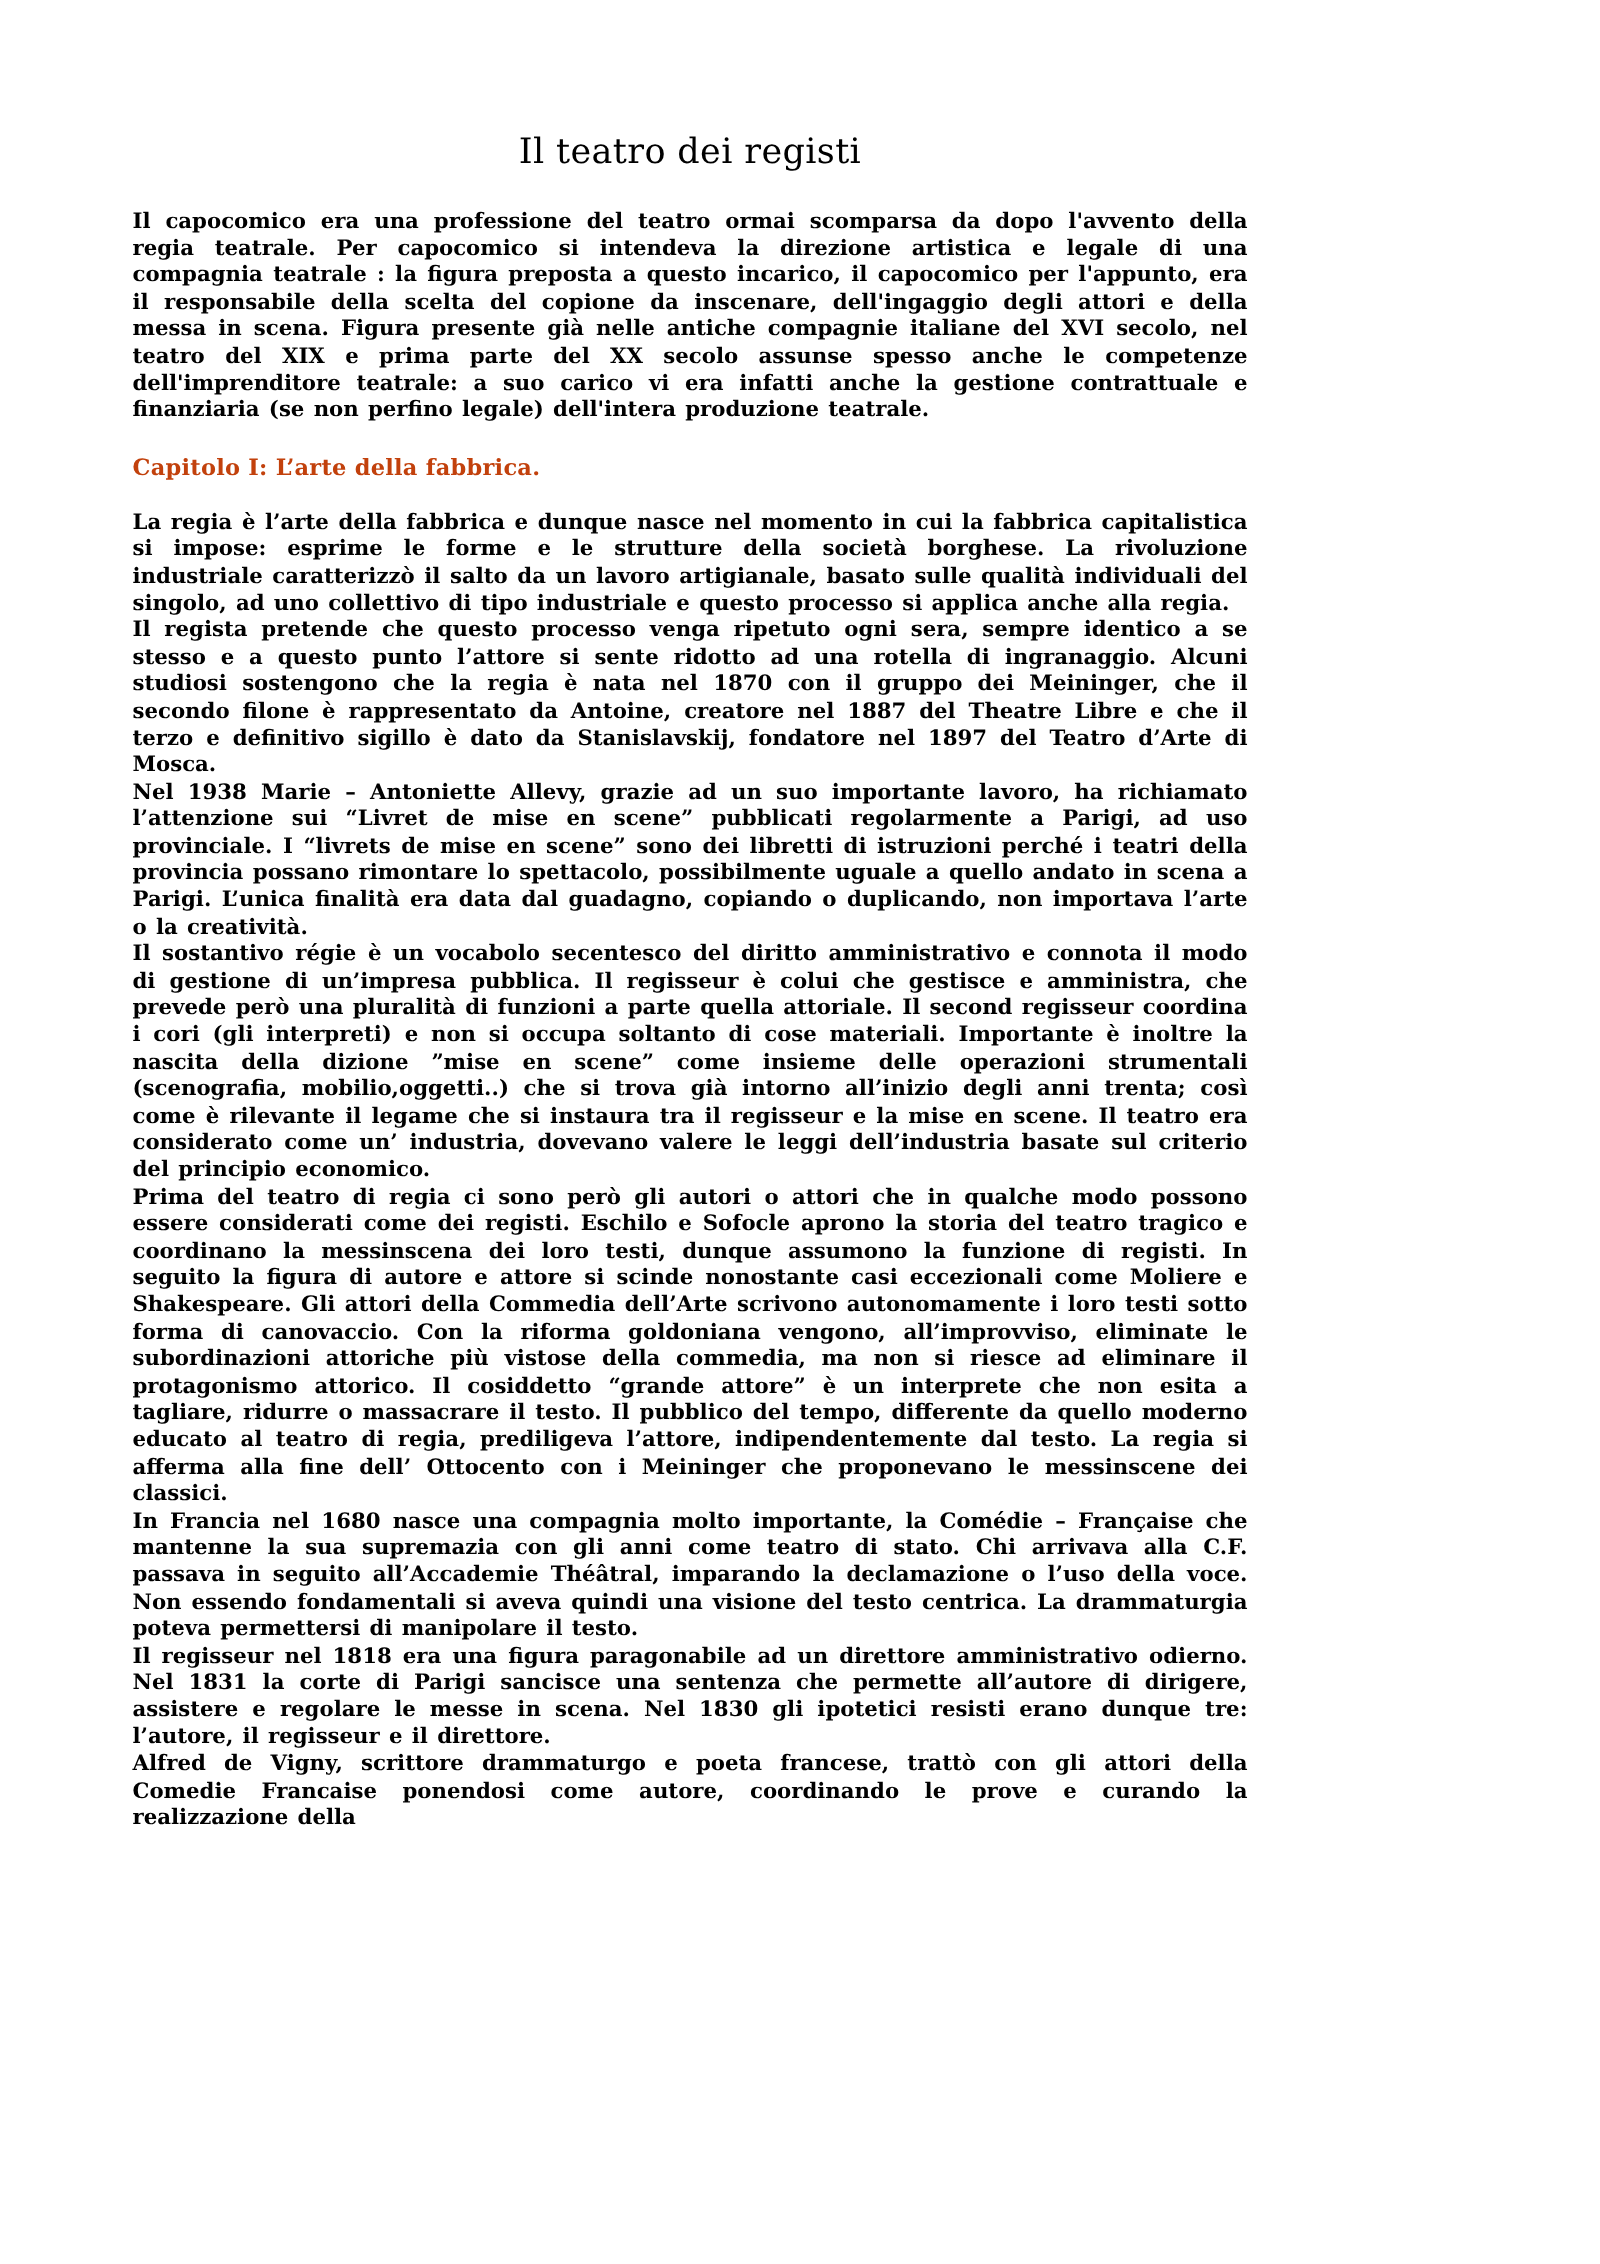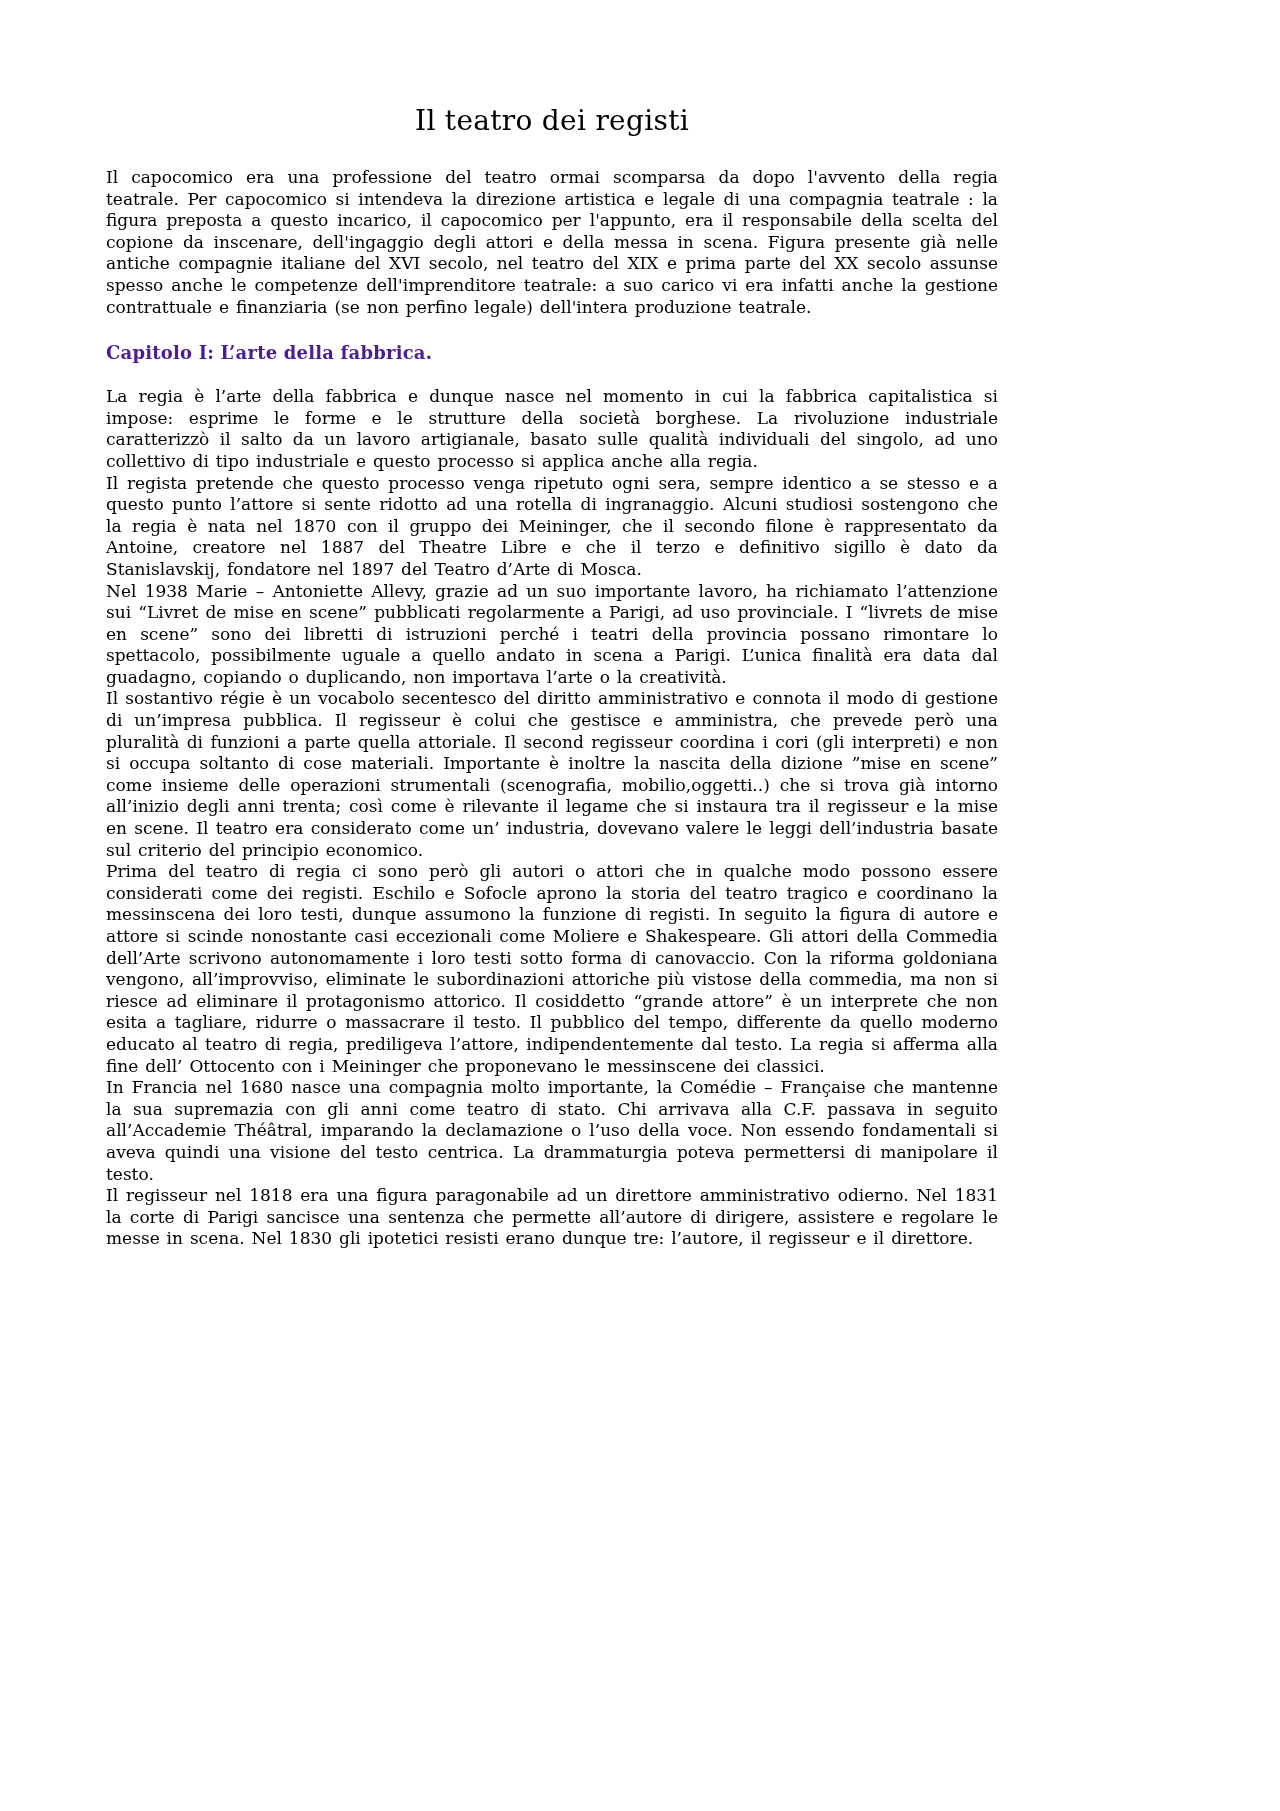--- a/index.html
+++ b/index.html
@@ -21,26 +21,27 @@
     text-align: center;
     margin: 0 0 30px 0;
     letter-spacing: 0.3px;
   }
   .body-text {
     font-size: 17px;
     line-height: 21.6px;
     text-align: justify;
     margin: 0;
     word-spacing: 1.5px;
+    font-weight: bold;
   }
   .chapter-heading {
     font-size: 18px;
     line-height: 22px;
     font-weight: bold;
-    color: #4c1d95;
+    color: #c2410c;
     margin: 24px 0 22px 0;
     letter-spacing: 0.2px;
   }
 </style>
 </head>
 <body>
 
 <div class="page">
 
   <h1 class="doc-title">Il teatro dei registi</h1>
@@ -51,14 +52,15 @@
 
   <p class="body-text">La regia è l’arte della fabbrica e dunque nasce nel momento in cui la fabbrica capitalistica si impose: esprime le forme e le strutture della società borghese. La rivoluzione industriale caratterizzò il salto da un lavoro artigianale, basato sulle qualità individuali del singolo, ad uno collettivo di tipo industriale e questo processo si applica anche alla regia.</p>
   <p class="body-text">Il regista pretende che questo processo venga ripetuto ogni sera, sempre identico a se stesso e a questo punto l’attore si sente ridotto ad una rotella di ingranaggio. Alcuni studiosi sostengono che la regia è nata nel 1870 con il gruppo dei Meininger, che il secondo filone è rappresentato da Antoine, creatore nel 1887 del Theatre Libre e che il terzo e definitivo sigillo è dato da Stanislavskij, fondatore nel 1897 del Teatro d’Arte di Mosca.</p>
   <p class="body-text">Nel 1938 Marie – Antoniette Allevy, grazie ad un suo importante lavoro, ha richiamato l’attenzione sui “Livret de mise en scene” pubblicati regolarmente a Parigi, ad uso provinciale. I “livrets de mise en scene” sono dei libretti di istruzioni perché i teatri della provincia possano rimontare lo spettacolo, possibilmente uguale a quello andato in scena a Parigi. L’unica finalità era data dal guadagno, copiando o duplicando, non importava l’arte o la creatività.</p>
   <p class="body-text">Il sostantivo régie è un vocabolo secentesco del diritto amministrativo e connota il modo di gestione di un’impresa pubblica. Il regisseur è colui che gestisce e amministra, che prevede però una pluralità di funzioni a parte quella attoriale. Il second regisseur coordina i cori (gli interpreti) e non si occupa soltanto di cose materiali. Importante è inoltre la nascita della dizione ”mise en scene” come insieme delle operazioni strumentali (scenografia, mobilio,oggetti..) che si trova già intorno all’inizio degli anni trenta; così come è rilevante il legame che si instaura tra il regisseur e la mise en scene. Il teatro era considerato come un’ industria, dovevano valere le leggi dell’industria basate sul criterio del principio economico.</p>
 
 
   <p class="body-text">Prima del teatro di regia ci sono però gli autori o attori che in qualche modo possono essere considerati come dei registi. Eschilo e Sofocle aprono la storia del teatro tragico e coordinano la messinscena dei loro testi, dunque assumono la funzione di registi. In seguito la figura di autore e attore si scinde nonostante casi eccezionali come Moliere e Shakespeare. Gli attori della Commedia dell’Arte scrivono autonomamente i loro testi sotto forma di canovaccio. Con la riforma goldoniana vengono, all’improvviso, eliminate le subordinazioni attoriche più vistose della commedia, ma non si riesce ad eliminar­e il protagonismo attorico. Il cosiddetto “grande attore” è un interprete che non esita a tagliare, ridurre o massacrare il testo. Il pubblico del tempo, differente da quello moderno educato al teatro di regia, prediligeva l’attore, indipendentemente dal testo. La regia si afferma alla fine dell’ Ottocento con i Meininger che proponevano le messinscene dei classici.</p>
   <p class="body-text">In Francia nel 1680 nasce una compagnia molto importante, la Comédie – Française che mantenne la sua supremazia con gli anni come teatro di stato. Chi arrivava alla C.F. passava in seguito all’Accademie Théâtral, imparando la declamazione o l’uso della voce. Non essendo fondamentali si aveva quindi una visione del testo centrica. La drammaturgia poteva permettersi di manipolare il testo.</p>
   <p class="body-text">Il regisseur nel 1818 era una figura paragonabile ad un direttore amministrativo odierno. Nel 1831 la corte di Parigi sancisce una sentenza che permette all’autore di dirigere, assistere e regolare le messe in scena. Nel 1830 gli ipotetici resisti erano dunque tre: l’autore, il regisseur e il direttore.</p>
+  <p class="body-text">Alfred de Vigny, scrittore drammaturgo e poeta francese, trattò con gli attori della Comedie Francaise ponendosi come autore, coordinando le prove e curando la realizzazione della</p>
 
 </div>
 
 </body></html>

